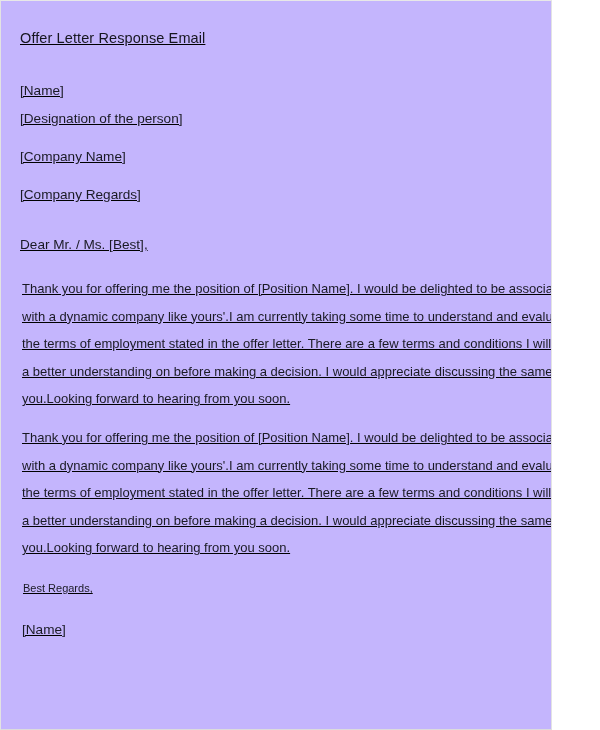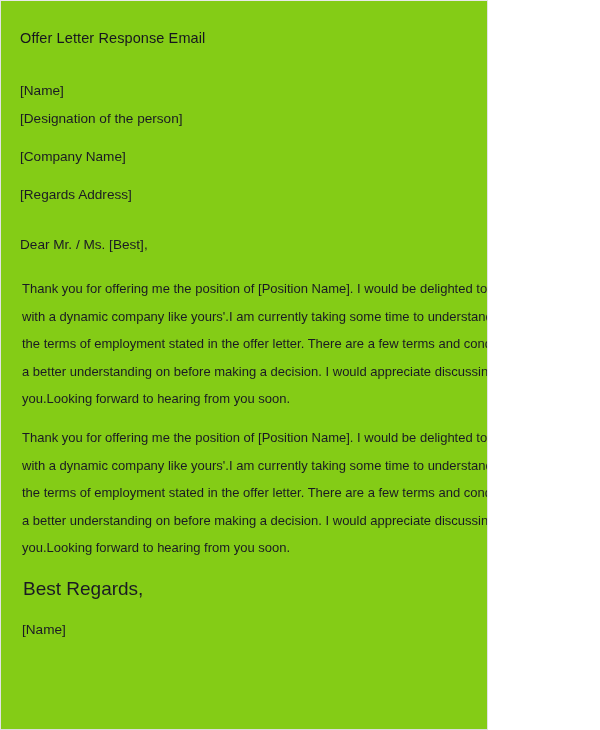--- a/index.html
+++ b/index.html
@@ -6,28 +6,29 @@
     margin: 0;
     padding: 0;
     background: #ffffff;
   }
   body {
     font-family: "Liberation Sans", sans-serif;
     -webkit-font-smoothing: antialiased;
   }
   .page {
     position: relative;
-    width: 488px;
+    width: 552px;
     height: 730px;
     box-sizing: border-box;
-    background: #84cc16;
+    background: #c4b5fd;
     border: 1px solid #e3e3e3;
     border-top-color: #e8e8e8;
     border-bottom-color: #dcdcdc;
     overflow: hidden;
+    text-decoration: underline;
   }
   .doc-body {
     padding: 0 19px;
     color: #1a1a24;
   }
   .doc-title {
     font-size: 14.5px;
     line-height: 19px;
     color: #16161f;
     margin: 0;
@@ -61,21 +62,21 @@
     width: 562px;
     text-align: left;
   }
   .para-first {
     margin-top: 16px;
   }
   .para-second {
     margin-top: 11px;
   }
   .closing {
-    font-size: 19px;
+    font-size: 11px;
     line-height: 27px;
     color: #1a1a24;
     padding-left: 3px;
     margin-top: 13px;
   }
   .sign-block {
     margin-top: 14px;
     padding-left: 2px;
   }
   .sign-line {
@@ -90,21 +91,21 @@
 
 <div class="page">
   <div class="doc-body">
 
     <div class="doc-title">Offer Letter Response Email</div>
 
     <div class="addr-block">
       <div class="addr-line">[Name]</div>
       <div class="addr-line">[Designation of the person]</div>
       <div class="addr-line addr-gap">[Company Name]</div>
-      <div class="addr-line addr-gap">[Regards Address]</div>
+      <div class="addr-line addr-gap">[Company Regards]</div>
     </div>
 
     <div class="salutation">Dear Mr. / Ms. [Best],</div>
 
     <p class="para para-first">Thank you for offering me the position of [Position Name]. I would be delighted to be associated with a dynamic company like yours'.I am currently taking some time to understand and evaluate the terms of employment stated in the offer letter. There are a few terms and conditions I will need a better understanding on before making a decision. I would appreciate discussing the same with you.Looking forward to hearing from you soon.</p>
 
     <p class="para para-second">Thank you for offering me the position of [Position Name]. I would be delighted to be associated with a dynamic company like yours'.I am currently taking some time to understand and evaluate the terms of employment stated in the offer letter. There are a few terms and conditions I will need a better understanding on before making a decision. I would appreciate discussing the same with you.Looking forward to hearing from you soon.</p>
 
     <div class="closing">Best Regards,</div>
 

